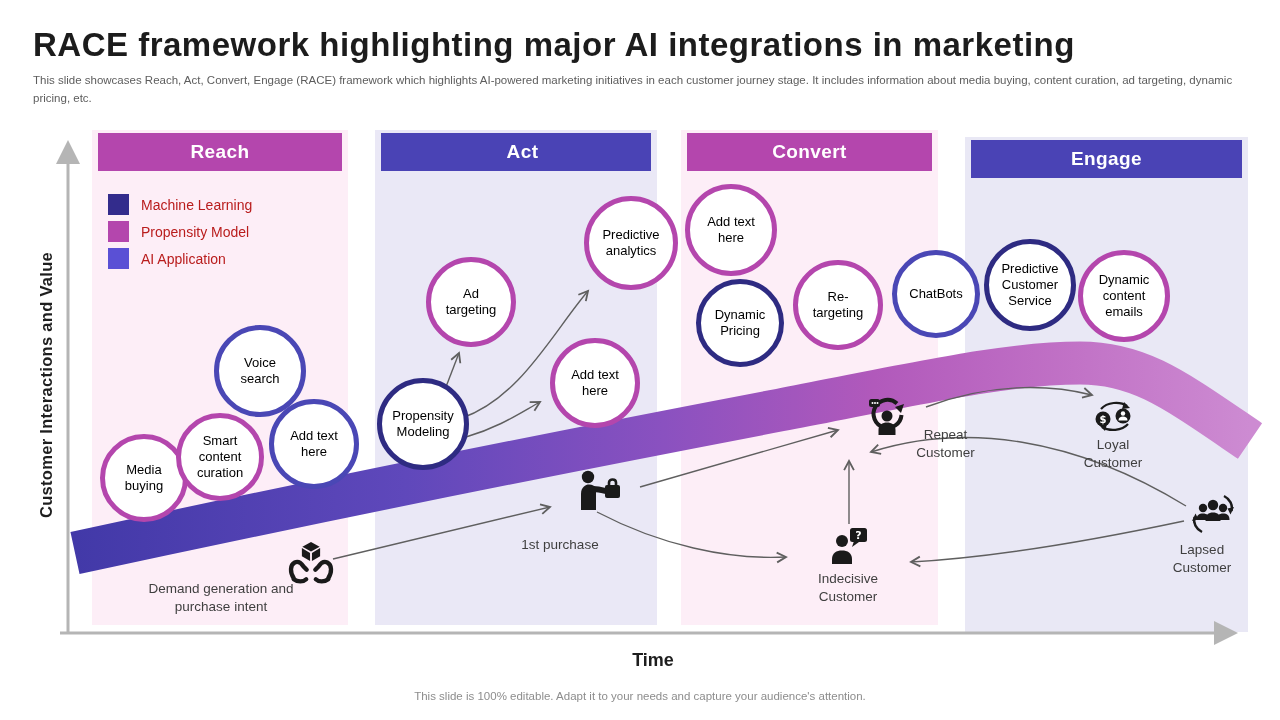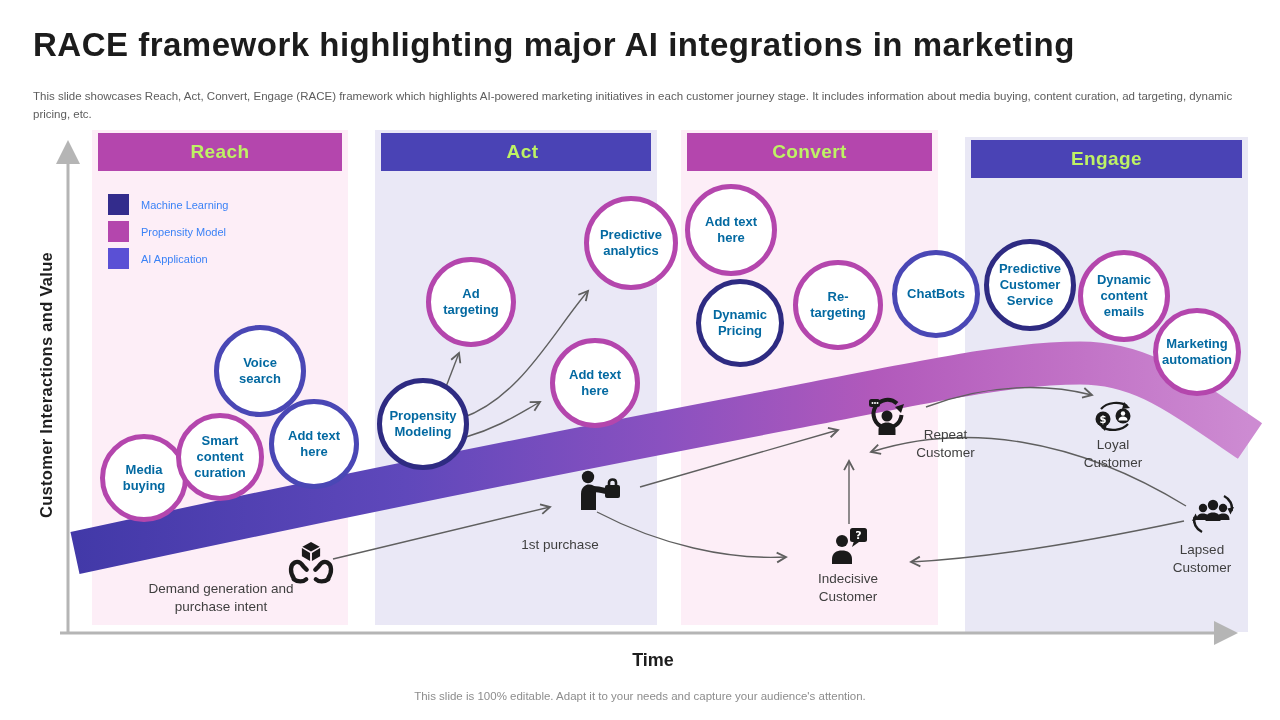--- a/index.html
+++ b/index.html
@@ -1,29 +1,29 @@
 <!DOCTYPE html>
 <html><head>
 <meta charset="utf-8">
 <style>
   html,body{margin:0;padding:0;}
   body{width:1280px;height:720px;background:#ffffff;font-family:"Liberation Sans","DejaVu Sans",sans-serif;overflow:hidden;}
   .slide{position:relative;width:1280px;height:720px;background:#fff;border-radius:8px;}
   .abs{position:absolute;}
   .title{left:33px;top:26px;width:1200px;font-size:33px;font-weight:700;letter-spacing:.5px;color:#1c1c1c;}
-  .subtitle{left:33px;top:88px;width:1206px;font-size:11.5px;line-height:1.55;color:#5d5d5d;}
+  .subtitle{left:33px;top:72px;width:1206px;font-size:11.5px;line-height:1.55;color:#5d5d5d;}
   .col{top:130px;height:495px;z-index:0;}
-  .col-head{position:absolute;left:6px;right:6px;top:3px;height:38px;display:flex;align-items:center;justify-content:center;color:#bef264;font-size:19px;font-weight:700;letter-spacing:.4px;}
+  .col-head{position:absolute;left:6px;right:6px;top:3px;height:38px;display:flex;align-items:center;justify-content:center;color:#ffffff;font-size:19px;font-weight:700;letter-spacing:.4px;}
   .legend{left:108px;top:194px;z-index:3;}
   .legend .row{display:flex;align-items:center;margin-bottom:6px;}
   .legend .sw{width:21px;height:21px;margin-right:12px;}
-  .legend .lb{font-size:11px;color:#3b82f6;}
+  .legend .lb{font-size:14px;color:#b91c1c;}
   svg.layer{position:absolute;left:0;top:0;z-index:1;}
   .bubble{position:absolute;border-radius:50%;background:#fff;display:flex;align-items:center;justify-content:center;text-align:center;z-index:2;box-sizing:border-box;border:5px solid #b446ad;}
-  .bubble span{font-size:13px;font-weight:700;color:#0369a1;line-height:1.25;padding:0 7px;}
+  .bubble span{font-size:13px;font-weight:400;color:#000000;line-height:1.25;padding:0 7px;}
   .b-ml{border-color:#2e2b82;}
   .b-pm{border-color:#b446ad;}
   .b-ai{border-color:#4a47b5;}
   .jicon{position:absolute;z-index:2;}
   .jlabel{position:absolute;z-index:2;font-size:13.5px;color:#3f3f3f;text-align:center;line-height:1.35;}
   .ylabel{left:46px;top:385px;transform:translate(-50%,-50%) rotate(-90deg);font-size:16.5px;font-weight:700;color:#1e1e1e;white-space:nowrap;letter-spacing:.3px;z-index:2;}
   .xlabel{left:68px;top:650px;width:1170px;text-align:center;font-size:18px;font-weight:700;color:#1e1e1e;z-index:2;}
   .footer{left:0;top:690px;width:1280px;text-align:center;font-size:11.5px;color:#8d8d8d;z-index:2;}
 </style>
 </head>
@@ -132,23 +132,20 @@
     </div>
   <div class="bubble b-ai" style="left:892px;top:250px;width:88px;height:88px;">
       <span>ChatBots</span>
     </div>
   <div class="bubble b-ml" style="left:984px;top:239px;width:92px;height:92px;">
       <span>Predictive Customer Service</span>
     </div>
   <div class="bubble b-pm" style="left:1078px;top:250px;width:92px;height:92px;">
       <span>Dynamic content emails</span>
     </div>
-  <div class="bubble b-pm" style="left:1153px;top:308px;width:88px;height:88px;">
-      <span>Marketing automation</span>
-    </div>
 
   <svg class="jicon" style="left:288px;top:540px;" width="46" height="44" viewBox="0 0 48 44">
     <path d="M24 1 L33 6 L24 11 L15 6 Z" fill="#1a1a1a"></path>
     <path d="M14.5 7.5 L23 12.5 V21 L14.5 16 Z" fill="#1a1a1a"></path>
     <path d="M33.5 7.5 L25 12.5 V21 L33.5 16 Z" fill="#1a1a1a"></path>
     <path d="M6 39 C2 33 2 25 7 22.5 C11 20.5 14 23.5 16 26.5 L19.5 30" fill="none" stroke="#1a1a1a" stroke-width="4.5" stroke-linecap="round"></path>
     <path d="M6 40 C10 43 16 43 19 40" fill="none" stroke="#1a1a1a" stroke-width="4.5" stroke-linecap="round"></path>
     <path d="M42 39 C46 33 46 25 41 22.5 C37 20.5 34 23.5 32 26.5 L28.5 30" fill="none" stroke="#1a1a1a" stroke-width="4.5" stroke-linecap="round"></path>
     <path d="M42 40 C38 43 32 43 29 40" fill="none" stroke="#1a1a1a" stroke-width="4.5" stroke-linecap="round"></path>
   </svg>

